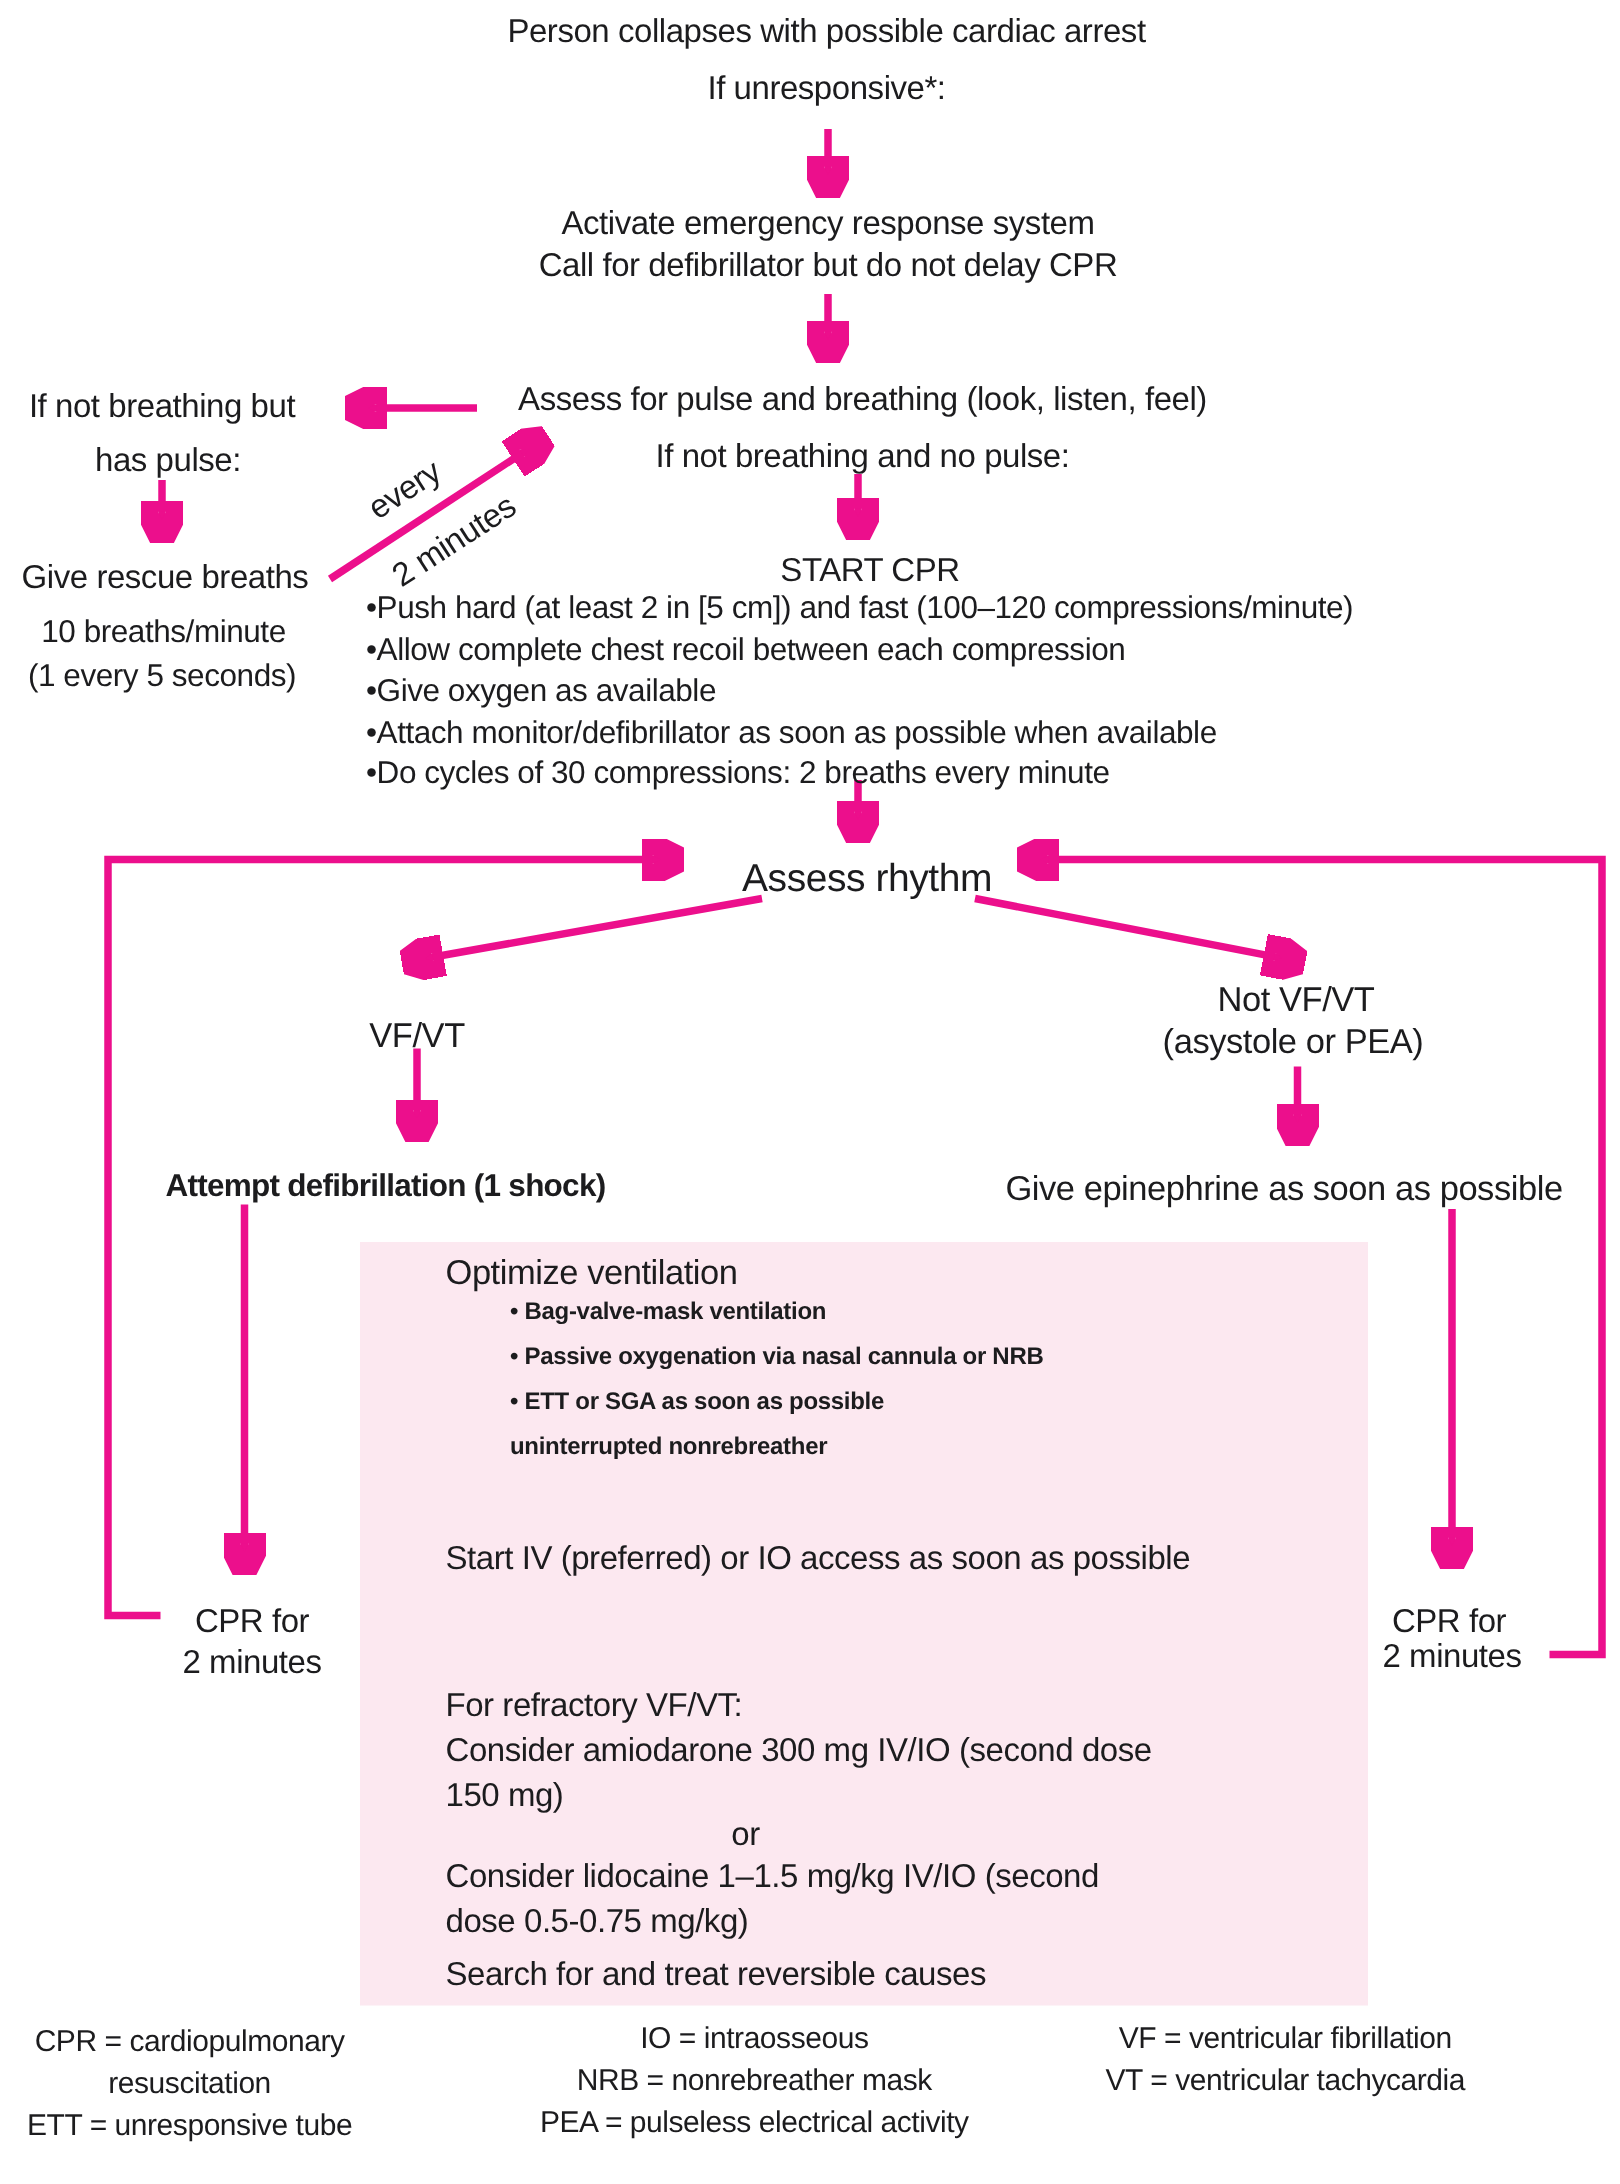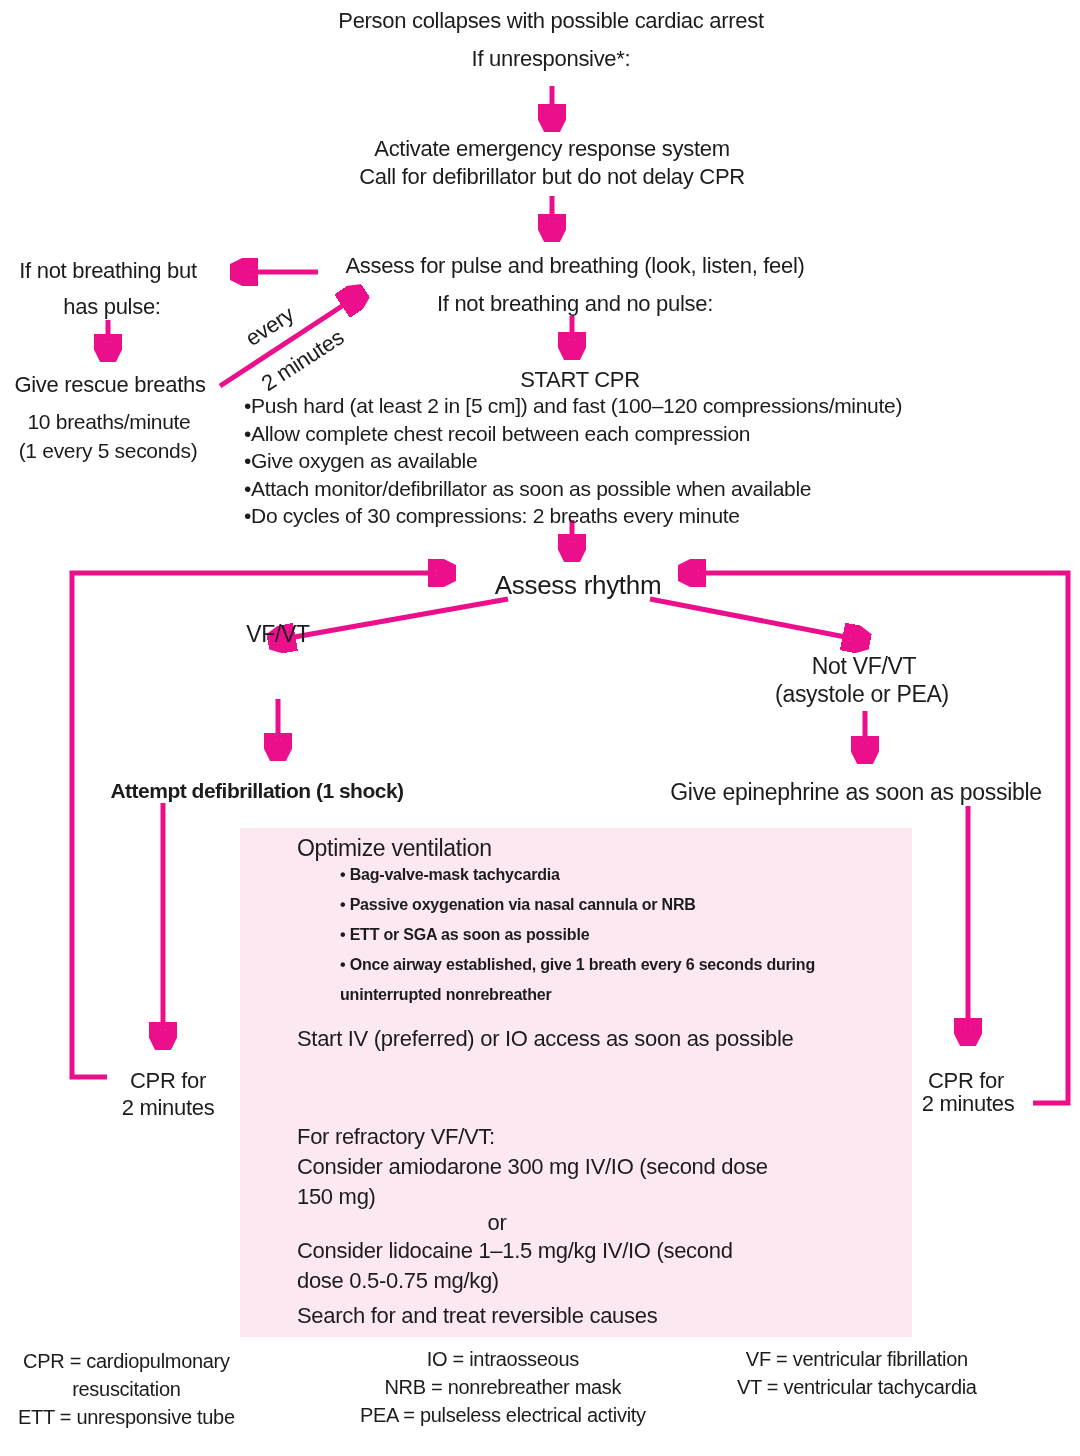--- a/index.html
+++ b/index.html
@@ -74,37 +74,36 @@
   <div class="t c fs22" style="left:580px;top:367px">START CPR</div>
   <div class="t list cprlist" style="left:244px;top:392px">
     <div>•Push hard (at least 2 in [5 cm]) and fast (100–120 compressions/minute)</div>
     <div>•Allow complete chest recoil between each compression</div>
     <div>•Give oxygen as available</div>
     <div>•Attach monitor/defibrillator as soon as possible when available</div>
     <div>•Do cycles of 30 compressions: 2 breaths every minute</div>
   </div>
 
   <div class="t c fs26" style="left:578px;top:570px">Assess rhythm</div>
-  <div class="t c fs23" style="left:278px;top:620px">VF/VT</div>
+  <div class="t c fs23" style="left:278px;top:676px">VF/VT</div>
   <div class="t c fs23" style="left:864px;top:652px">Not VF/VT</div>
   <div class="t c fs23" style="left:862px;top:680px">(asystole or PEA)</div>
   <div class="t c fs21 bold" style="left:257px;top:778px">Attempt defibrillation (1 shock)</div>
   <div class="t c fs23" style="left:856px;top:778px">Give epinephrine as soon as possible</div>
 
   <div class="t c fs22" style="left:168px;top:1068px">CPR for</div>
   <div class="t c fs22" style="left:168px;top:1095px">2 minutes</div>
   <div class="t c fs22" style="left:966px;top:1068px">CPR for</div>
   <div class="t c fs22" style="left:968px;top:1091px">2 minutes</div>
 
   <div class="t fs23" style="left:297px;top:834px">Optimize ventilation</div>
   <div class="t list boxlist" style="left:340px;top:860px">
-    <div>• Bag-valve-mask tachycardia</div>
+    <div>• Bag-valve-mask ventilation</div>
     <div>• Passive oxygenation via nasal cannula or NRB</div>
     <div>• ETT or SGA as soon as possible</div>
-    <div>• Once airway established, give 1 breath every 6 seconds during</div>
     <div>uninterrupted nonrebreather</div>
   </div>
   <div class="t fs22" style="left:297px;top:1026px">Start IV (preferred) or IO access as soon as possible</div>
   <div class="t fs22" style="left:297px;top:1124px">For refractory VF/VT:</div>
   <div class="t fs22" style="left:297px;top:1154px">Consider amiodarone 300 mg IV/IO (second dose</div>
   <div class="t fs22" style="left:297px;top:1184px">150 mg)</div>
   <div class="t c fs22" style="left:497px;top:1210px">or</div>
   <div class="t fs22" style="left:297px;top:1238px">Consider lidocaine 1–1.5 mg/kg IV/IO (second</div>
   <div class="t fs22" style="left:297px;top:1268px">dose 0.5-0.75 mg/kg)</div>
   <div class="t fs22" style="left:297px;top:1303px">Search for and treat reversible causes</div>

